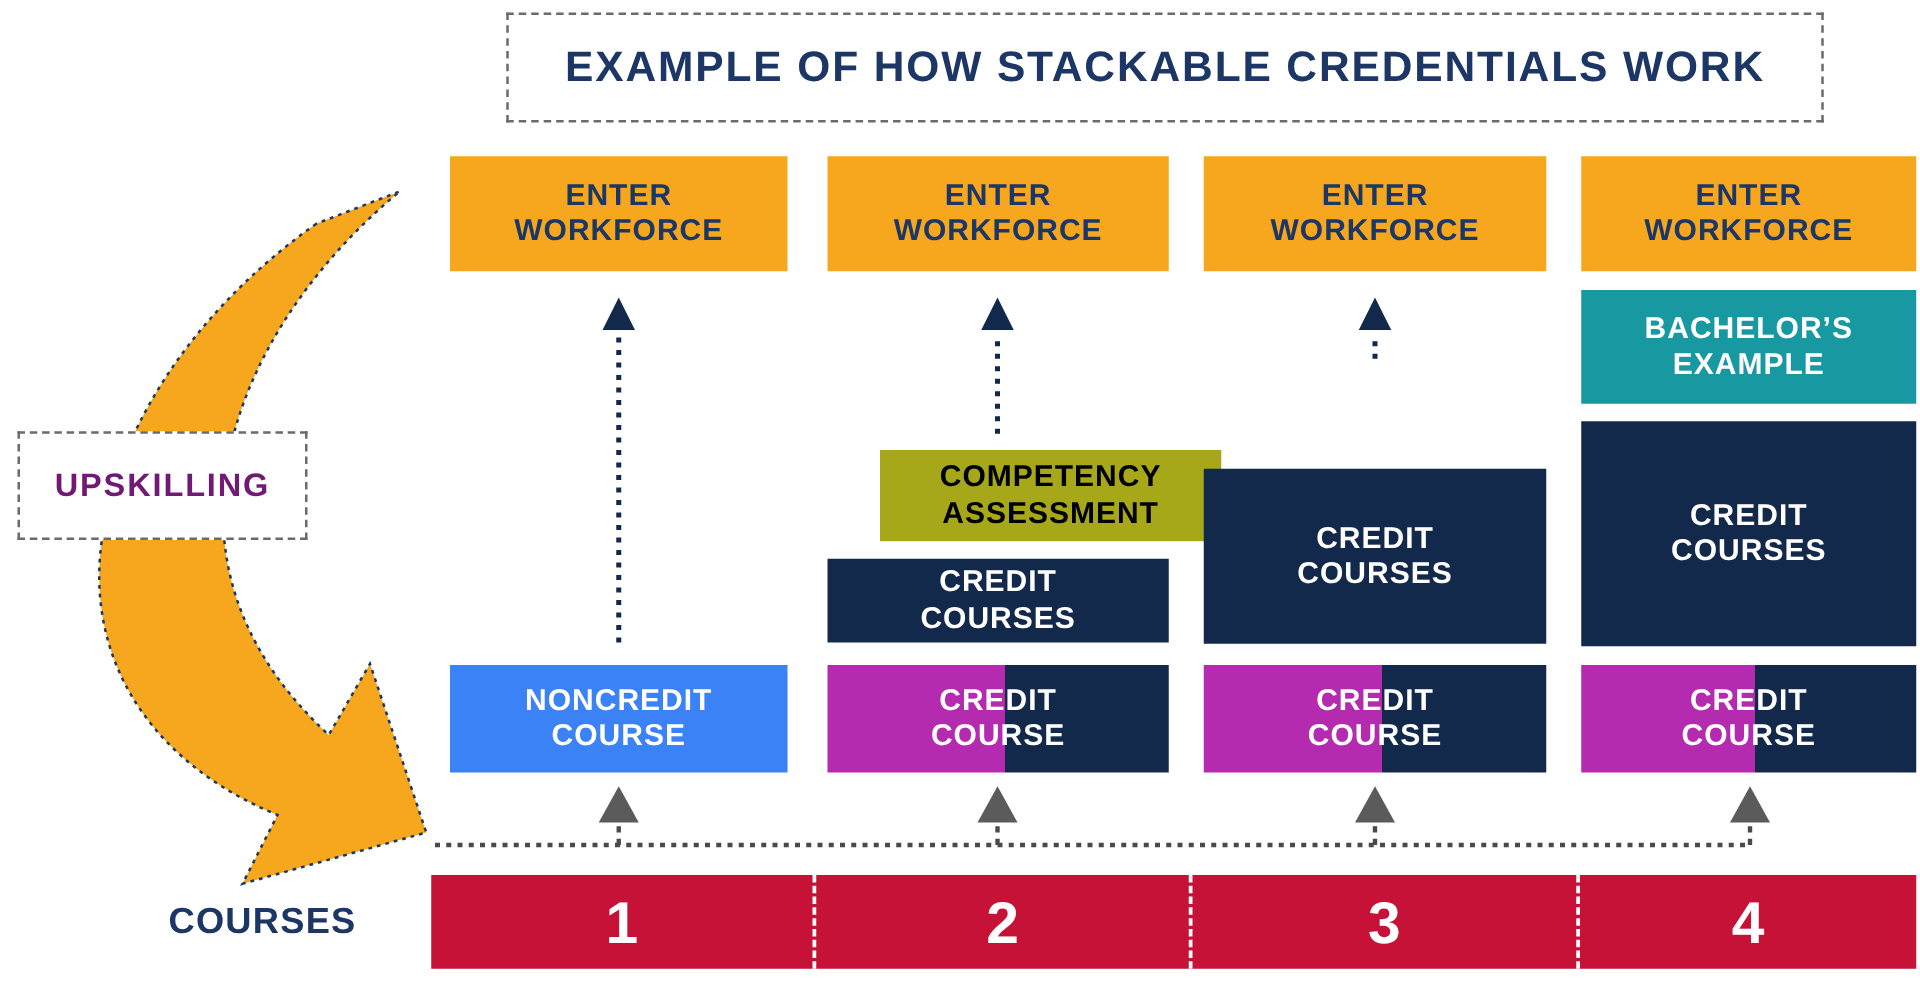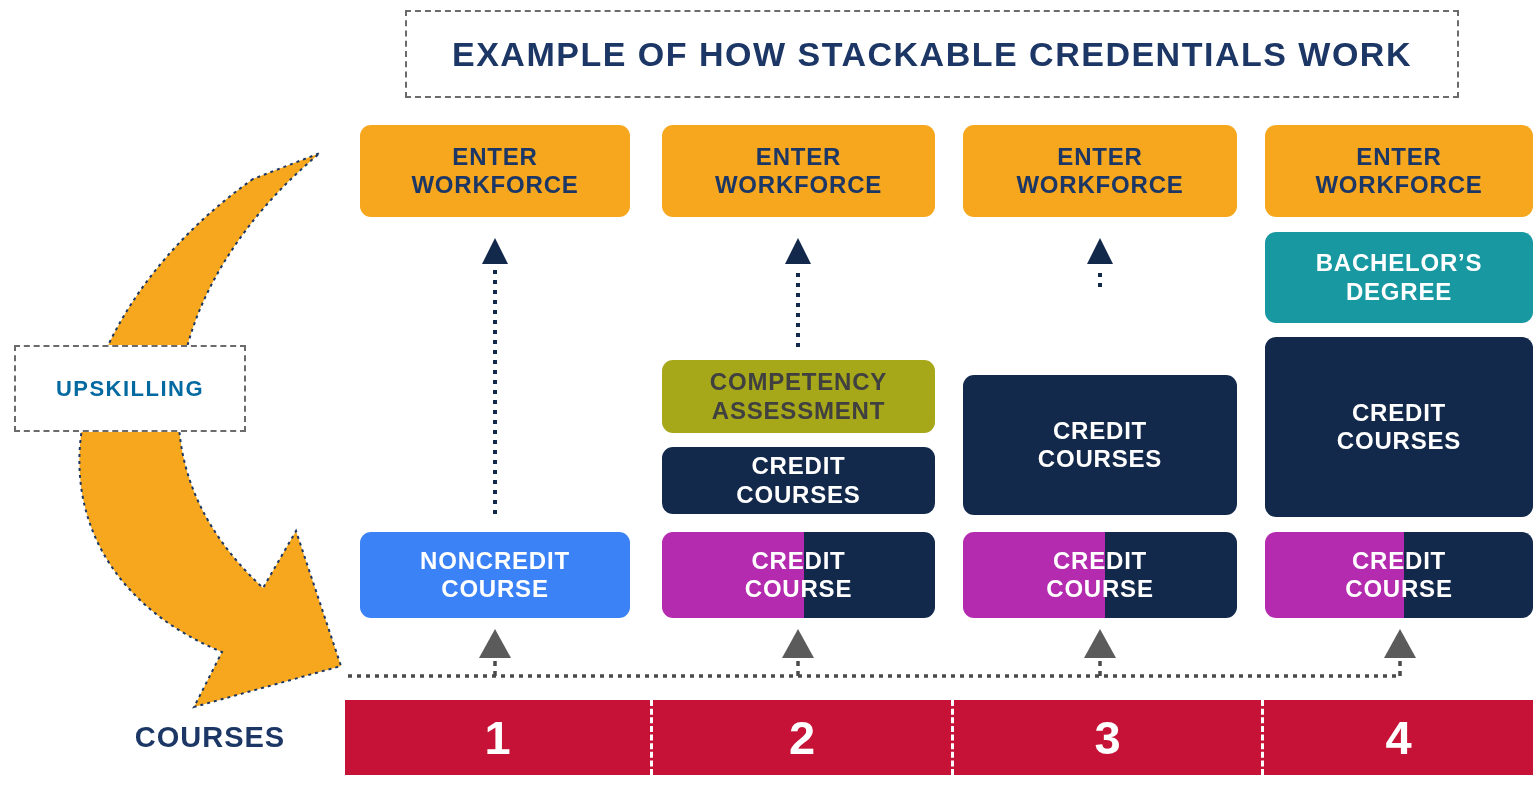--- a/index.html
+++ b/index.html
@@ -11,34 +11,34 @@
   .title-box{
     position:absolute;left:405px;top:10px;width:1050px;height:84px;
     border:2px dashed #6b6b6b;display:flex;align-items:center;justify-content:center;
   }
   .title-text{
     color:#1C3765;font-size:34px;font-weight:bold;letter-spacing:1.5px;white-space:nowrap;
   }
   .box{
     position:absolute;display:flex;align-items:center;justify-content:center;
     text-align:center;font-weight:bold;letter-spacing:0.8px;
-    white-space:pre-line;line-height:1.18;font-size:24px;border-radius:11px;
+    white-space:pre-line;line-height:1.18;font-size:24px;
   }
   .orange{background:#F6A71D;color:#1C3765;}
   .navy{background:#13294B;color:#ffffff;}
   .magenta{background:#3b82f6;color:#ffffff;}
-  .olive{background:#A6A719;color:#404040;}
+  .olive{background:#A6A719;color:#000000;margin-left:42px;}
   .blue{background:#1E7CD6;color:#ffffff;}
   .teal{background:#1899A1;color:#ffffff;}
   .split{background:linear-gradient(90deg,#B42BAF 0,#B42BAF 52%,#13294B 52%);color:#ffffff;}
   .upskilling-box{
     position:absolute;left:14px;top:345px;width:228px;height:83px;background:#fff;
     border:2px dashed #6b6b6b;display:flex;align-items:center;justify-content:center;
   }
-  .upskilling-text{color:#0369a1;font-size:22px;font-weight:bold;letter-spacing:1.5px;}
+  .upskilling-text{color:#701a75;font-size:26px;font-weight:bold;letter-spacing:1.5px;}
   .pathways-label{
     position:absolute;left:90px;top:700px;width:240px;height:75px;
     display:flex;align-items:center;justify-content:center;
     color:#1C3765;font-size:29px;font-weight:bold;letter-spacing:1px;
   }
   .pathways-bar{
     position:absolute;left:345px;top:700px;width:1188px;height:75px;
     background:#C51236;display:flex;
   }
   .pathway-seg{
@@ -119,21 +119,21 @@
   <div class="box orange" style="left:963px;top:125px;width:274px;height:92px;">ENTER
 WORKFORCE</div>
   <div class="box navy" style="left:963px;top:375px;width:274px;height:140px;">CREDIT
 COURSES</div>
   <div class="box split" style="left:963px;top:532px;width:274px;height:86px;">CREDIT
 COURSE</div>
 
   <div class="box orange" style="left:1265px;top:125px;width:268px;height:92px;">ENTER
 WORKFORCE</div>
   <div class="box teal" style="left:1265px;top:232px;width:268px;height:91px;">BACHELOR’S
-DEGREE</div>
+EXAMPLE</div>
   <div class="box navy" style="left:1265px;top:337px;width:268px;height:180px;">CREDIT
 COURSES</div>
   <div class="box split" style="left:1265px;top:532px;width:268px;height:86px;">CREDIT
 COURSE</div>
 
   <div class="pathways-label">COURSES</div>
   <div class="pathways-bar">
     <div class="pathway-seg" style="width:305px;">1</div>
     <div class="pathway-seg" style="width:298px;">2</div>
     <div class="pathway-seg" style="width:307px;">3</div>

